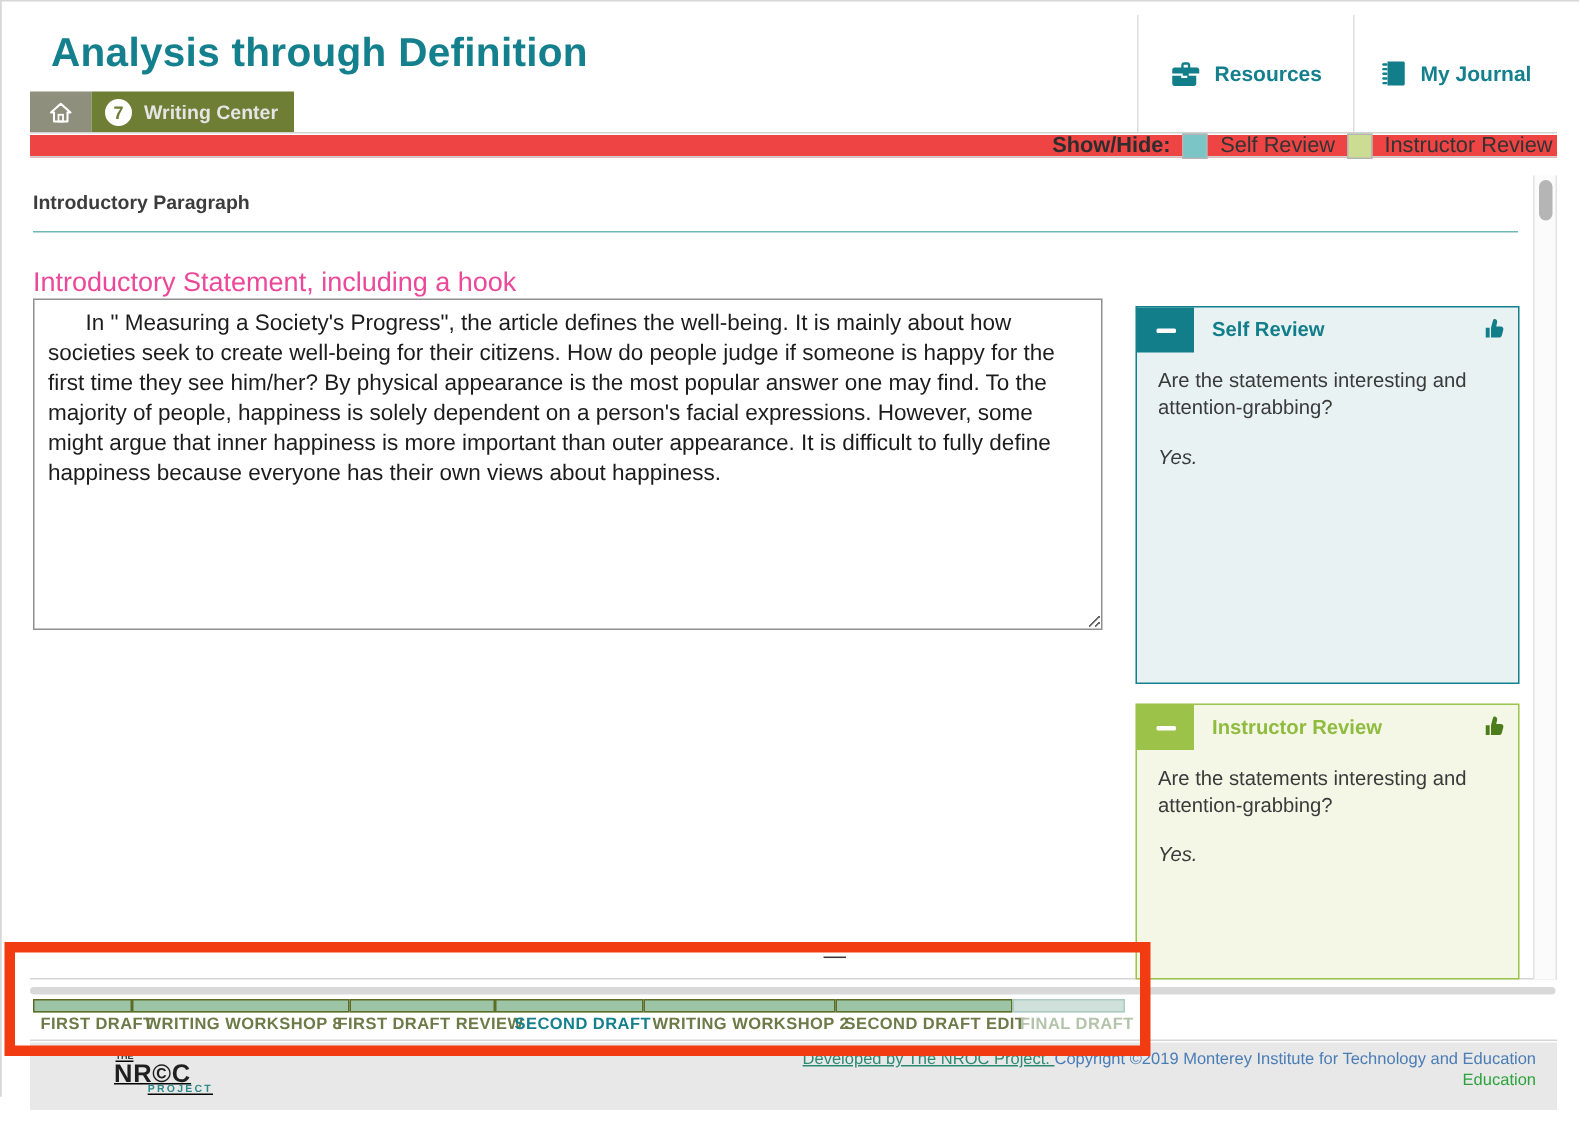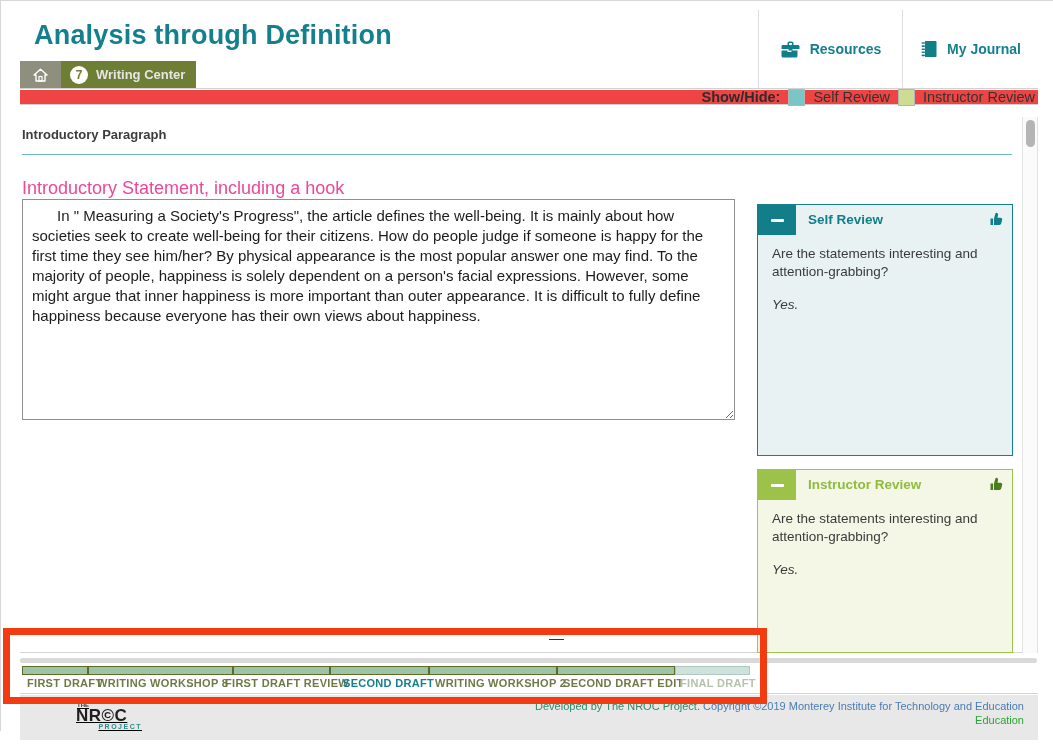--- a/index.html
+++ b/index.html
@@ -74,21 +74,21 @@
   .stage-label.upcoming { color:#b4c4aa; cursor:default; }
   .sl1{left:7px}.sl2{left:77px}.sl3{left:205px}.sl4{left:323px}.sl5{left:415px}.sl6{left:543px}.sl7{left:660px}
 
   
   #footer { left:20px; top:695px; width:1018px; height:45px; background:#e8e8e8; }
   #nroc-logo { left:56px; top:7px; width:66px; cursor:pointer;text-decoration:underline; }
   .nroc-the { font-size:6px; font-weight:bold; color:#333; margin-left:1px; }
   .nroc-main { font-size:17px; font-weight:bold; color:#1f1f1f; letter-spacing:0.5px; line-height:15px; }
   .nroc-proj { font-size:7px; font-weight:bold; color:#2d8a8a; letter-spacing:1.5px; text-align:right; }
   #footer-text { right:14px; top:4px; text-align:right; font-size:11px; line-height:14px; color:#4a7cb5; }
-  .footer-link { color:#2d8a72; cursor:pointer; }
+  .footer-link { color:#2d8a72; cursor:pointer;text-decoration:underline; }
   .footer-connected { color:#2ba33a; }
 
   
   #annotation-rect { left:3px; top:628px; width:764px; height:76px; border:7px solid #f23b10; z-index:50; pointer-events:none; }
 
   svg { display:block; }
 </style>
 </head>
 <body>
 

